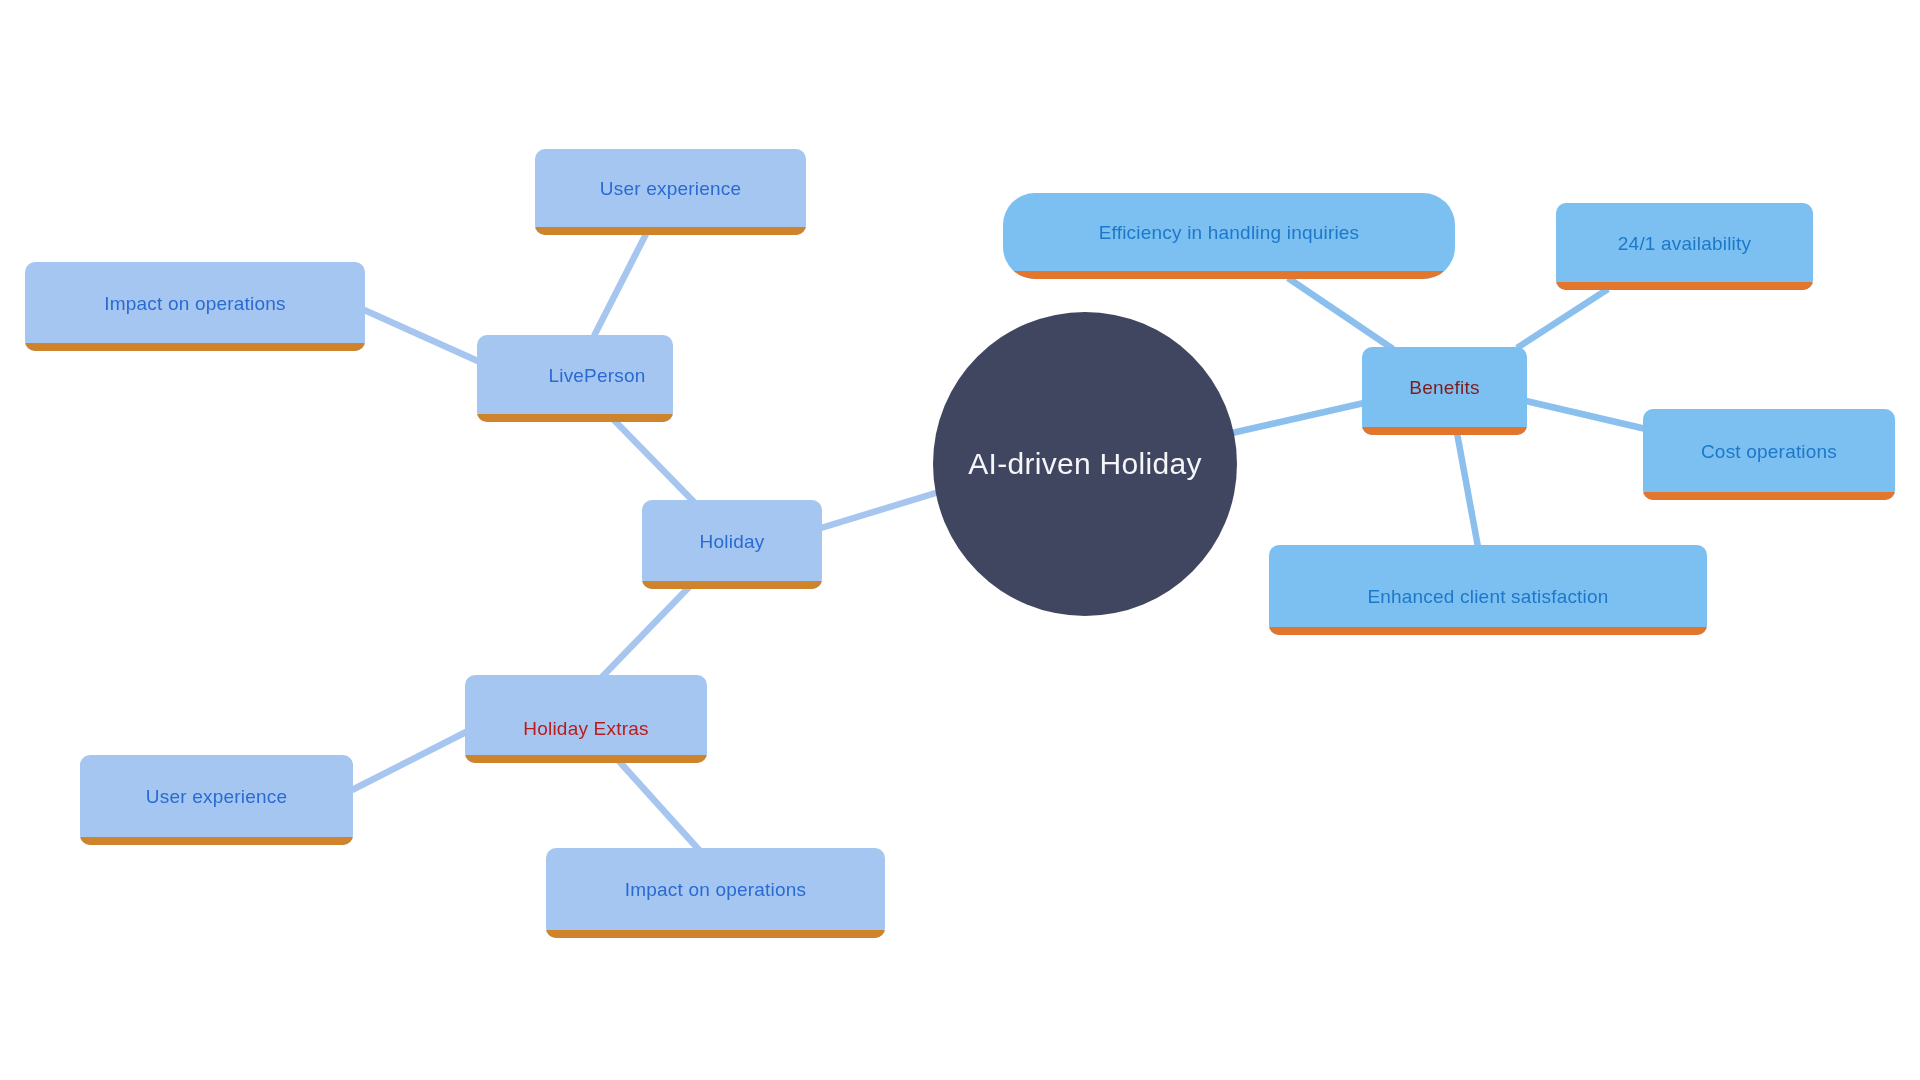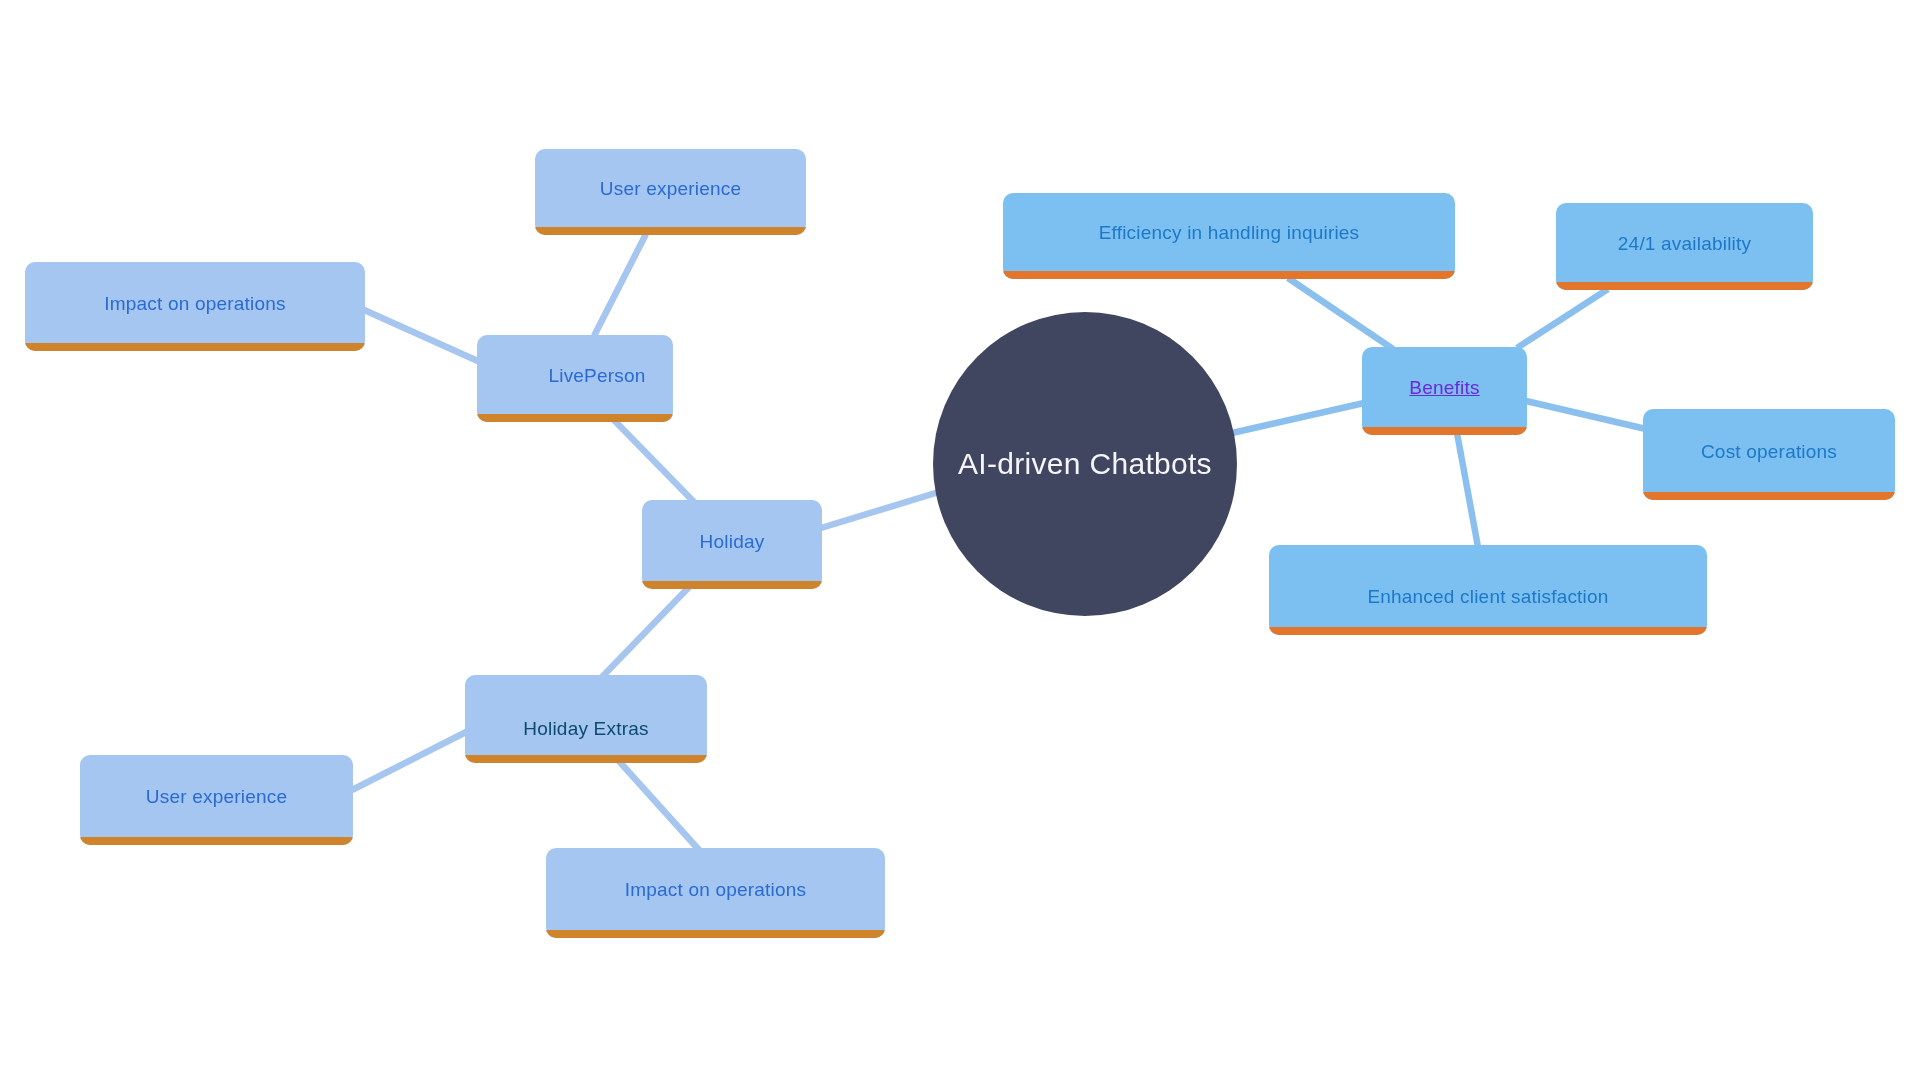--- a/index.html
+++ b/index.html
@@ -89,48 +89,48 @@
       </div>
       <div class="node" style="left: 477px; top: 335px; width: 196px; height: 87px; background: rgb(165, 198, 240); padding-left: 44px;">
         <span class="node-label" style="color: rgb(42, 107, 210);">LivePerson</span>
         <div class="node-underline" style="background: rgb(207, 131, 43);"></div>
       </div>
       <div class="node" style="left: 642px; top: 500px; width: 180px; height: 89px; background: rgb(165, 198, 240);">
         <span class="node-label" style="color: rgb(42, 107, 210);">Holiday</span>
         <div class="node-underline" style="background: rgb(207, 131, 43);"></div>
       </div>
       <div class="node" style="left: 465px; top: 675px; width: 242px; height: 88px; background: rgb(165, 198, 240);">
-        <span class="node-label" style="color: #0c4a6e; margin-top: 26px;">Holiday Extras</span>
+        <span class="node-label" style="color: #b91c1c; margin-top: 26px;">Holiday Extras</span>
         <div class="node-underline" style="background: rgb(207, 131, 43);"></div>
       </div>
       <div class="node" style="left: 80px; top: 755px; width: 273px; height: 90px; background: rgb(165, 198, 240);">
         <span class="node-label" style="color: rgb(42, 107, 210);">User experience</span>
         <div class="node-underline" style="background: rgb(207, 131, 43);"></div>
       </div>
       <div class="node" style="left: 546px; top: 848px; width: 339px; height: 90px; background: rgb(165, 198, 240);">
         <span class="node-label" style="color: rgb(42, 107, 210);">Impact on operations</span>
         <div class="node-underline" style="background: rgb(207, 131, 43);"></div>
       </div>
-      <div class="node" style="left: 1003px; top: 193px; width: 452px; height: 86px; background: rgb(124, 192, 242);">
+      <div class="node" style="left: 1003px; top: 193px; width: 452px; height: 86px; background: rgb(124, 192, 242); border-radius: 32px;">
         <span class="node-label" style="color: rgb(29, 120, 200);">Efficiency in handling inquiries</span>
         <div class="node-underline" style="background: rgb(226, 118, 45);"></div>
       </div>
       <div class="node" style="left: 1556px; top: 203px; width: 257px; height: 87px; background: rgb(124, 192, 242);">
         <span class="node-label" style="color: rgb(29, 120, 200);">24/1 availability</span>
         <div class="node-underline" style="background: rgb(226, 118, 45);"></div>
       </div>
       <div class="node" style="left: 1362px; top: 347px; width: 165px; height: 88px; background: rgb(124, 192, 242);">
-        <span class="node-label" style="color: #6d28d9; text-decoration: underline;">Benefits</span>
+        <span class="node-label" style="color: #7f1d1d;">Benefits</span>
         <div class="node-underline" style="background: rgb(226, 118, 45);"></div>
       </div>
       <div class="node" style="left: 1643px; top: 409px; width: 252px; height: 91px; background: rgb(124, 192, 242);">
         <span class="node-label" style="color: rgb(29, 120, 200);">Cost operations</span>
         <div class="node-underline" style="background: rgb(226, 118, 45);"></div>
       </div>
       <div class="node" style="left: 1269px; top: 545px; width: 438px; height: 90px; background: rgb(124, 192, 242);">
         <span class="node-label" style="color: rgb(29, 120, 200); margin-top: 20px;">Enhanced client satisfaction</span>
         <div class="node-underline" style="background: rgb(226, 118, 45);"></div>
       </div>
     </div>
   <div id="center-node" style="left: 933px; top: 312px; width: 304px; height: 304px; background: rgb(65, 70, 96); color: rgb(244, 246, 250);">
-    <span class="center-label">AI-driven Chatbots</span>
+    <span class="center-label">AI-driven Holiday</span>
   </div>
 </div>
 
 </body></html>

